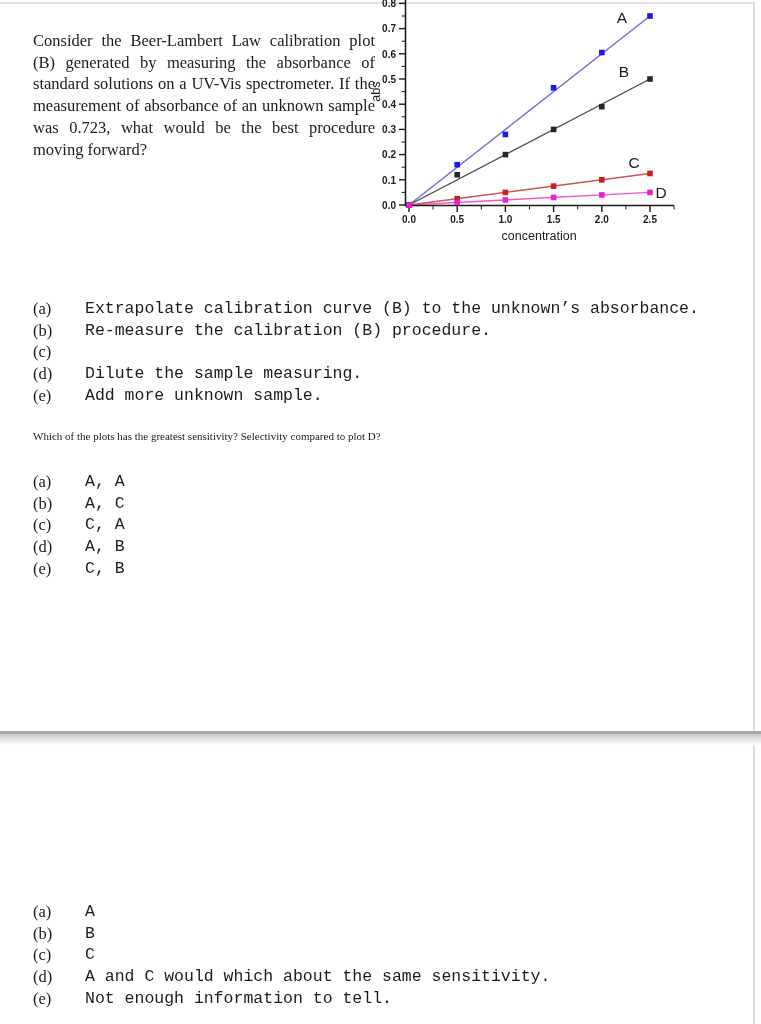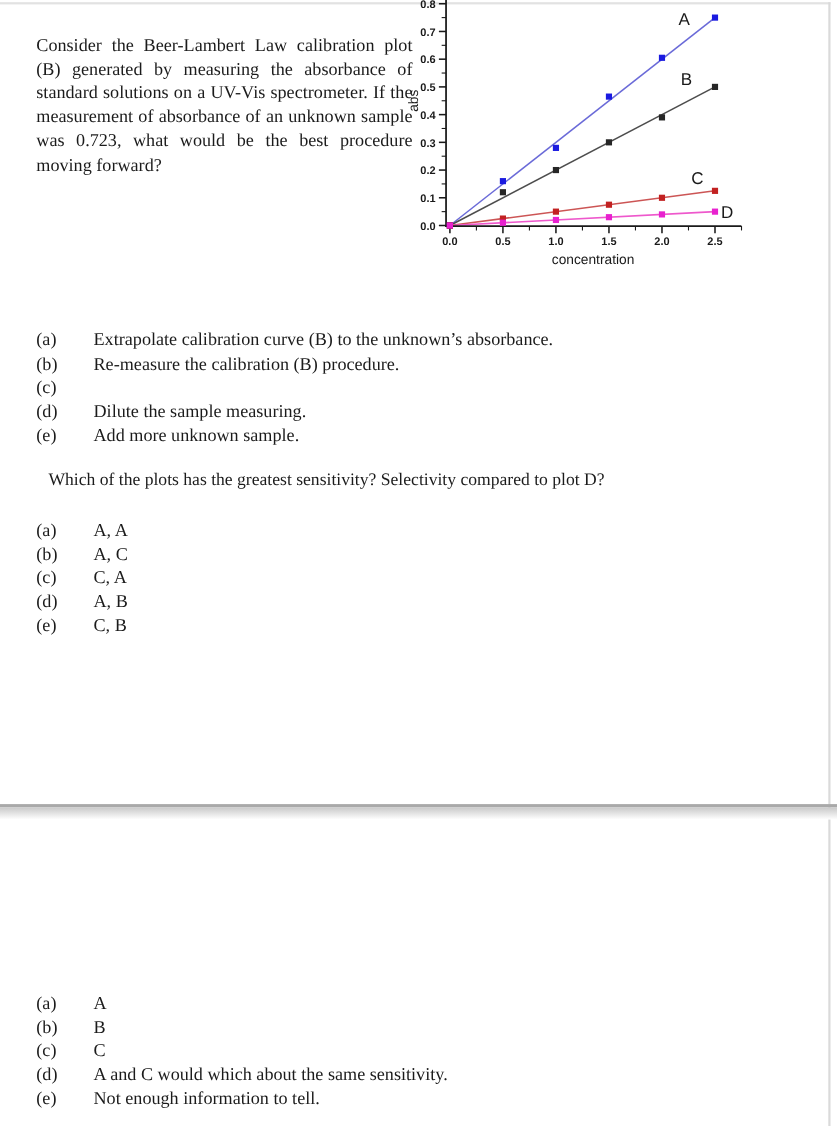--- a/index.html
+++ b/index.html
@@ -12,25 +12,25 @@
   .q1-para{
     position:absolute;left:33px;top:30px;width:342px;
     font-size:16.5px;line-height:21.7px;text-align:justify;text-justify:inter-word;
   }
   .chart-wrap{position:absolute;left:370px;top:0;width:391px;height:248px;}
   .chart-wrap svg{display:block;}
   .chart-wrap text{font-family:"Liberation Sans", sans-serif;fill:#1a1a1a;}
   .chart-wrap text.tick{font-size:10px;font-weight:700;}
   .chart-wrap text.axis-title{font-size:12.5px;font-weight:400;}
   .chart-wrap text.series-label{font-size:15.5px;font-weight:400;}
-  .question{position:absolute;left:44px;font-size:16px;line-height:21.7px;}
+  .question{position:absolute;left:33px;font-size:11px;line-height:21.7px;}
   .opts{position:absolute;left:33px;font-size:16.5px;line-height:21.7px;}
   .opt-row{display:flex;}
   .opt-label{width:52px;flex:0 0 52px;}
-  .opt-text{flex:1;}
+  .opt-text{flex:1;font-family:Liberation Mono, monospace;}
   .opts-1{top:298px;}
   .q2{top:426px;width:700px;}
   .opts-2{top:471px;}
   .divider{position:absolute;left:0;top:731px;width:761px;}
   .divider .line{height:3px;background:#a9a9a9;}
   .divider .shadow{height:11px;background:linear-gradient(#c9c9c9,#ffffff);}
   .q3{top:838px;width:668px;}
   .opts-3{top:901px;}
 </style>
 </head>

